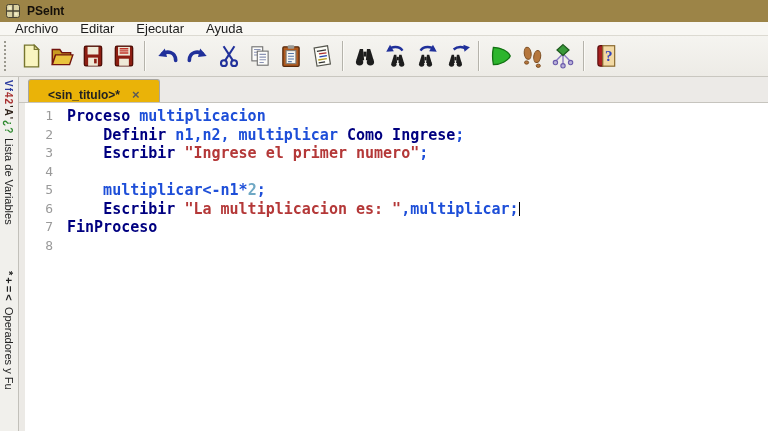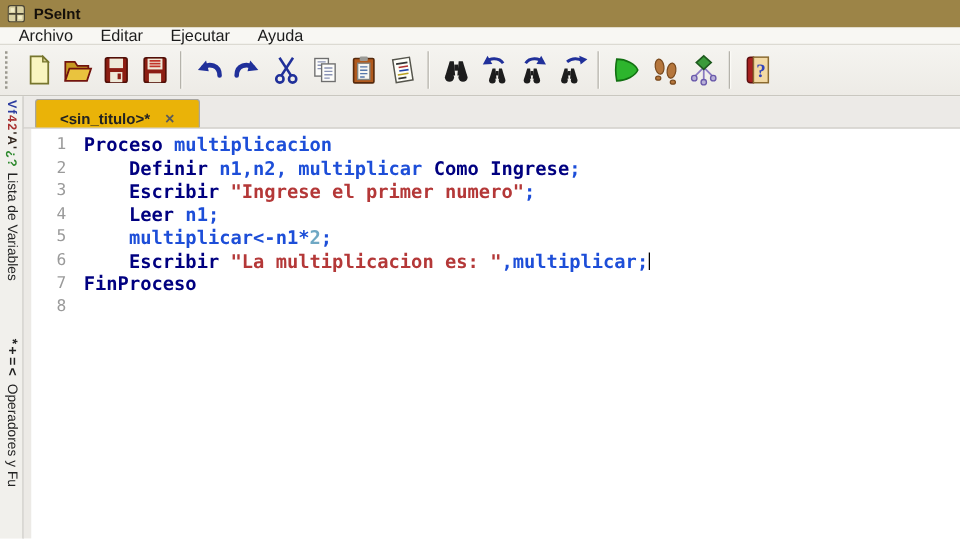--- a/index.html
+++ b/index.html
@@ -324,21 +324,21 @@
         <div class="tab">
           <span>&lt;sin_titulo&gt;*</span>
           <span class="close">×</span>
         </div>
       </div>
       <div class="editor">
         <div id="code-lines">
             <div class="line"><span class="lnum">1</span><span class="code"><span class="seg-kw">Proceso</span><span class="seg-id"> multiplicacion</span></span></div>
             <div class="line"><span class="lnum">2</span><span class="code"><span class="seg-id">    </span><span class="seg-kw">Definir</span><span class="seg-id"> n1,n2, multiplicar </span><span class="seg-kw">Como Ingrese</span><span class="seg-id">;</span></span></div>
             <div class="line"><span class="lnum">3</span><span class="code"><span class="seg-id">    </span><span class="seg-kw">Escribir</span><span class="seg-id"> </span><span class="seg-str">"Ingrese el primer numero"</span><span class="seg-id">;</span></span></div>
-            <div class="line"><span class="lnum">4</span><span class="code"><span class="seg-id">    </span><span class="seg-kw">Leer</span><span class="seg-id"> n1;</span></span></div>
+            <div class="line"><span class="lnum">4</span></div>
             <div class="line"><span class="lnum">5</span><span class="code"><span class="seg-id">    multiplicar&lt;-n1*</span><span class="seg-num">2</span><span class="seg-id">;</span></span></div>
             <div class="line"><span class="lnum">6</span><span class="code"><span class="seg-id">    </span><span class="seg-kw">Escribir</span><span class="seg-id"> </span><span class="seg-str">"La multiplicacion es: "</span><span class="seg-id">,multiplicar;</span><span class="caret"></span></span></div>
             <div class="line"><span class="lnum">7</span><span class="code"><span class="seg-kw">FinProceso</span></span></div>
             <div class="line"><span class="lnum">8</span><span class="code"></span></div>
           </div>
       </div>
     </div>
 
   </div>
 </div>

